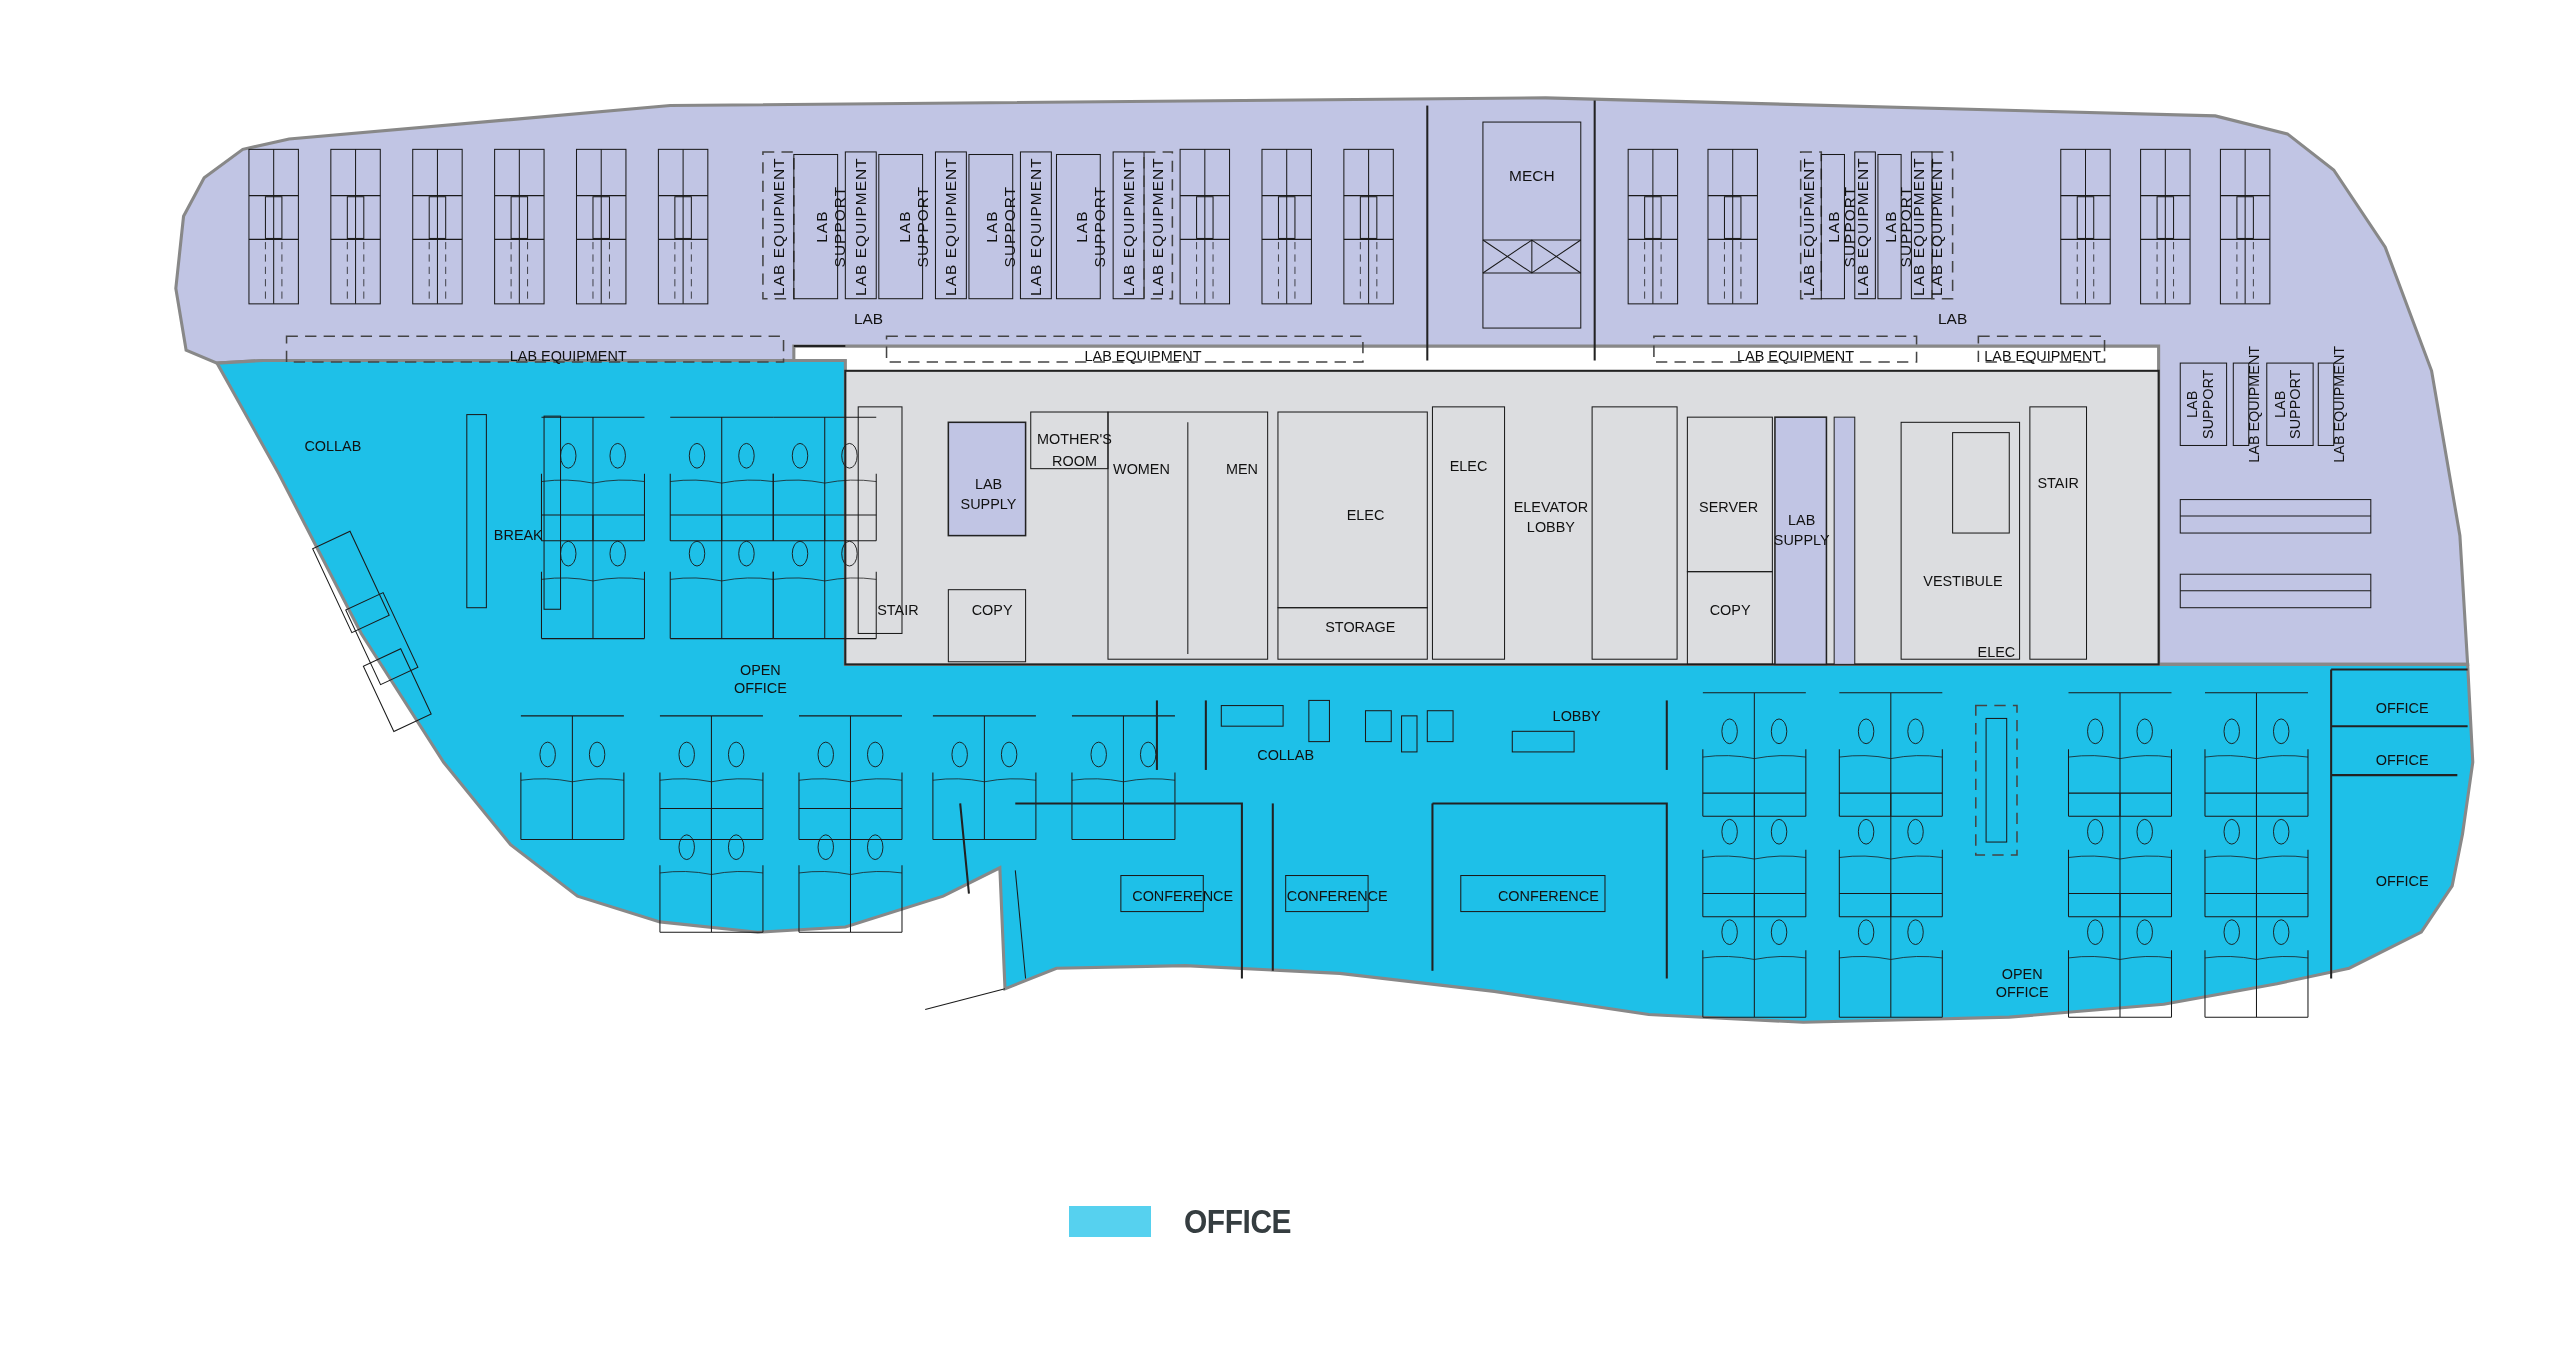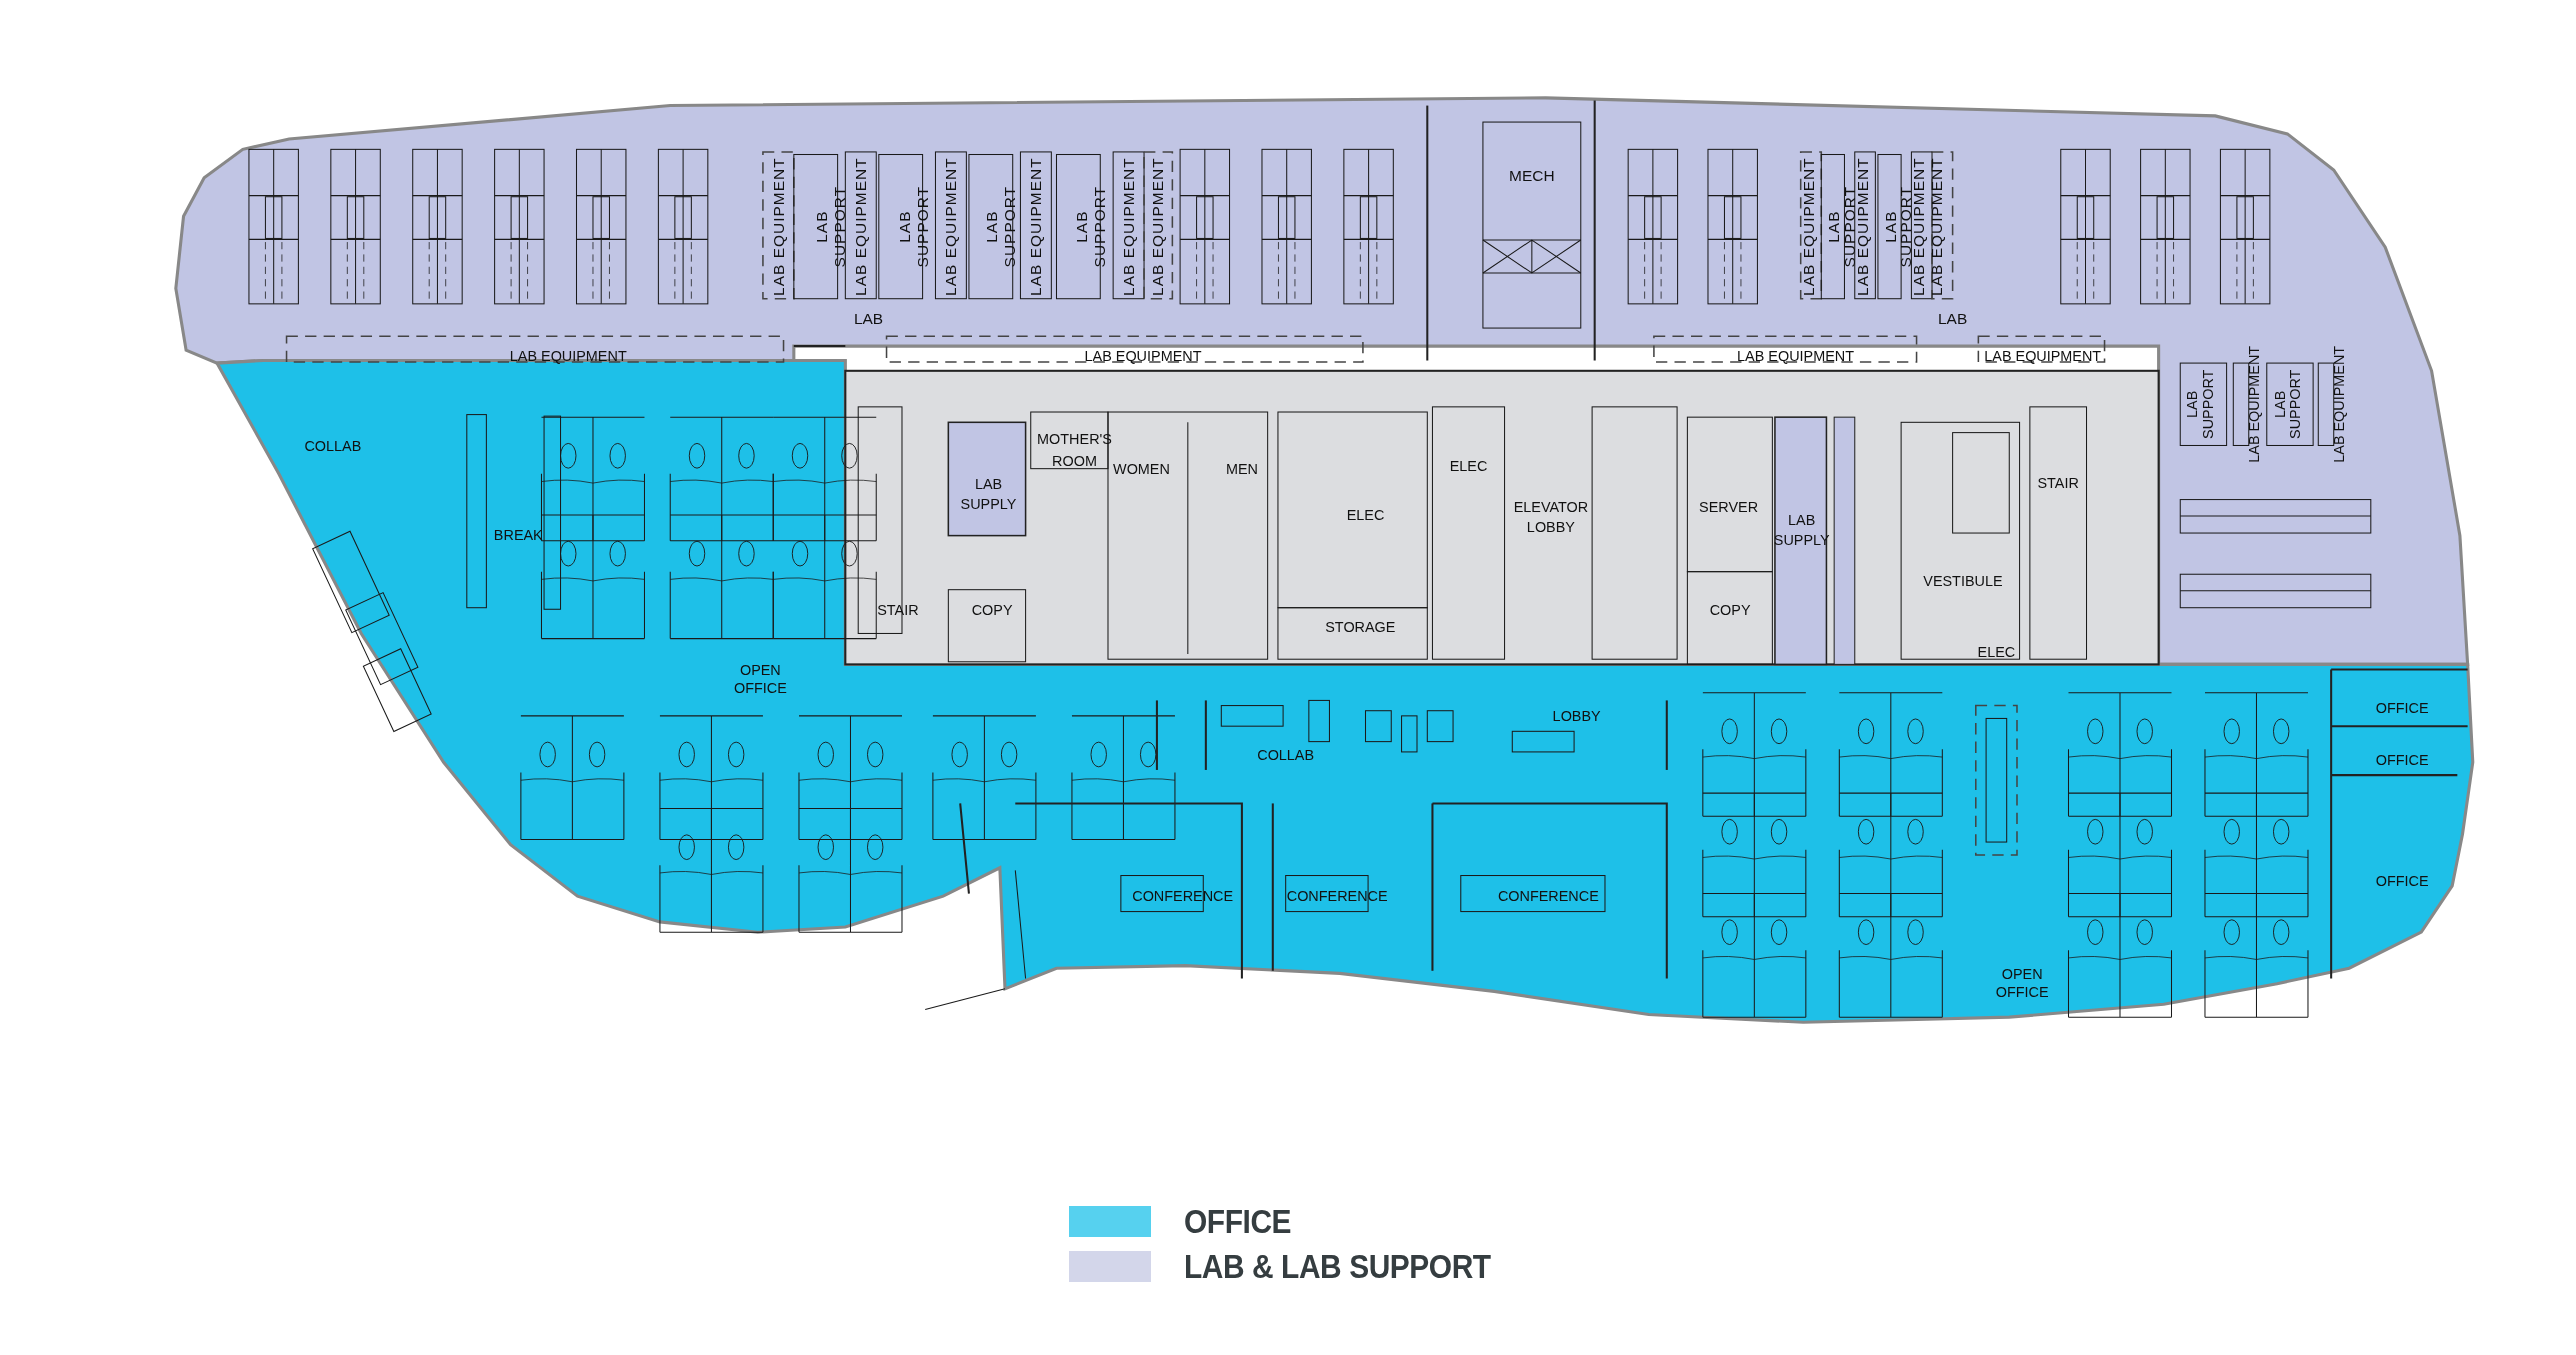--- a/index.html
+++ b/index.html
@@ -294,18 +294,14 @@
   <text class="lbl lbl-sm" x="4663" y="1385">OFFICE</text>
   <text class="lbl lbl-sm" x="4663" y="1485">OFFICE</text>
   <text class="lbl lbl-sm" x="4663" y="1720">OFFICE</text>
 </svg>
 
 <div class="legend">
   <div class="legend-row">
     <div class="legend-swatch" style="background:#56d1ef"></div>
     <div class="legend-label">OFFICE</div>
   </div>
-  <div class="legend-row">
-    <div class="legend-swatch" style="background:#d3d6ea"></div>
-    <div class="legend-label">LAB &amp; LAB SUPPORT</div>
-  </div>
 </div>
 
 
 </body></html>

